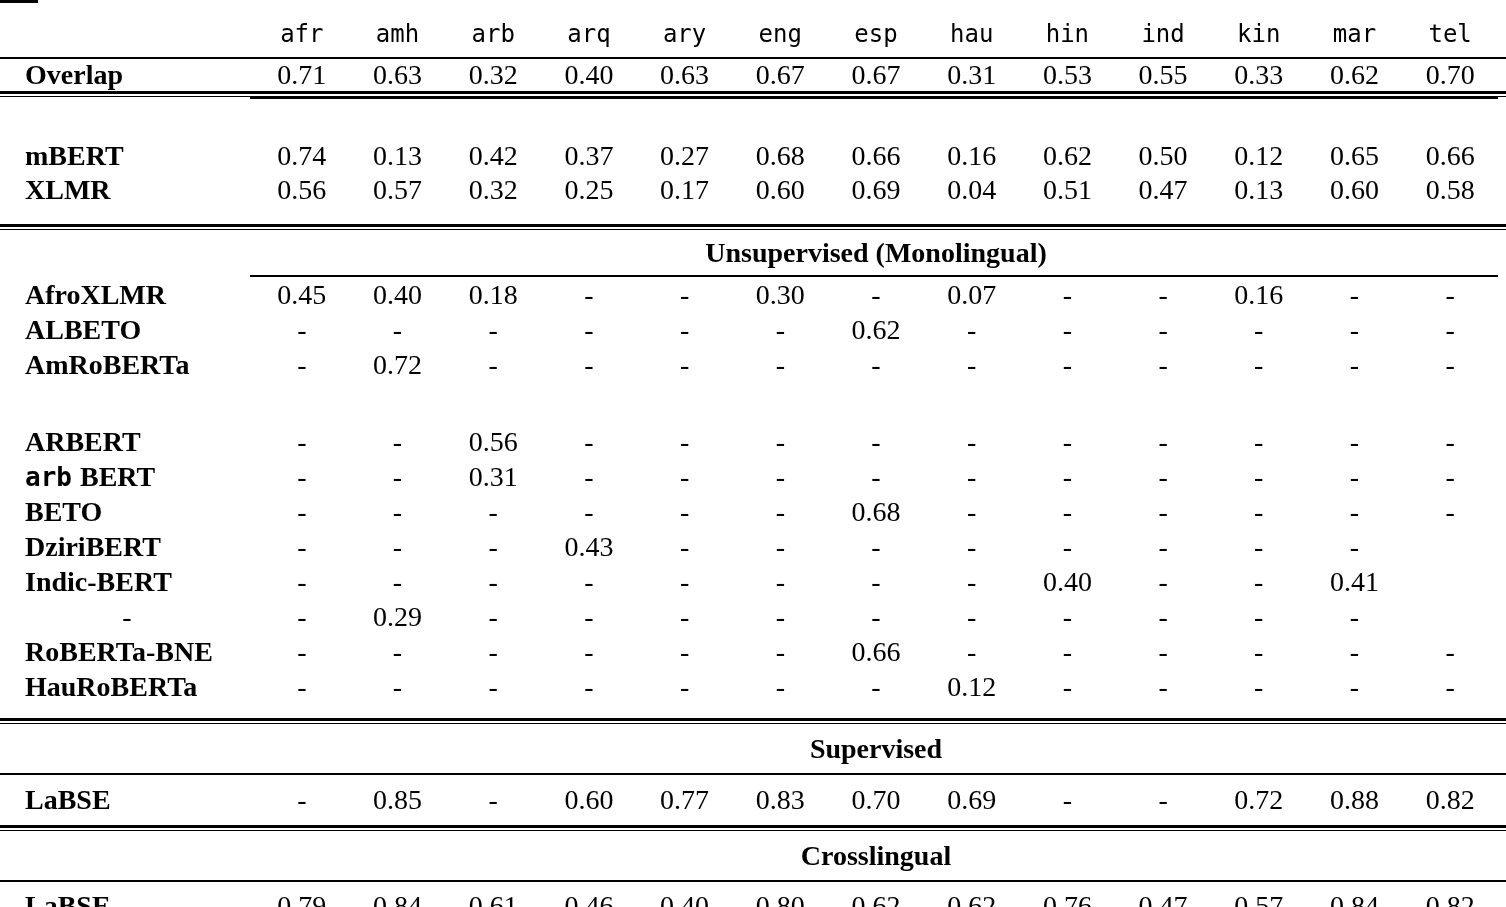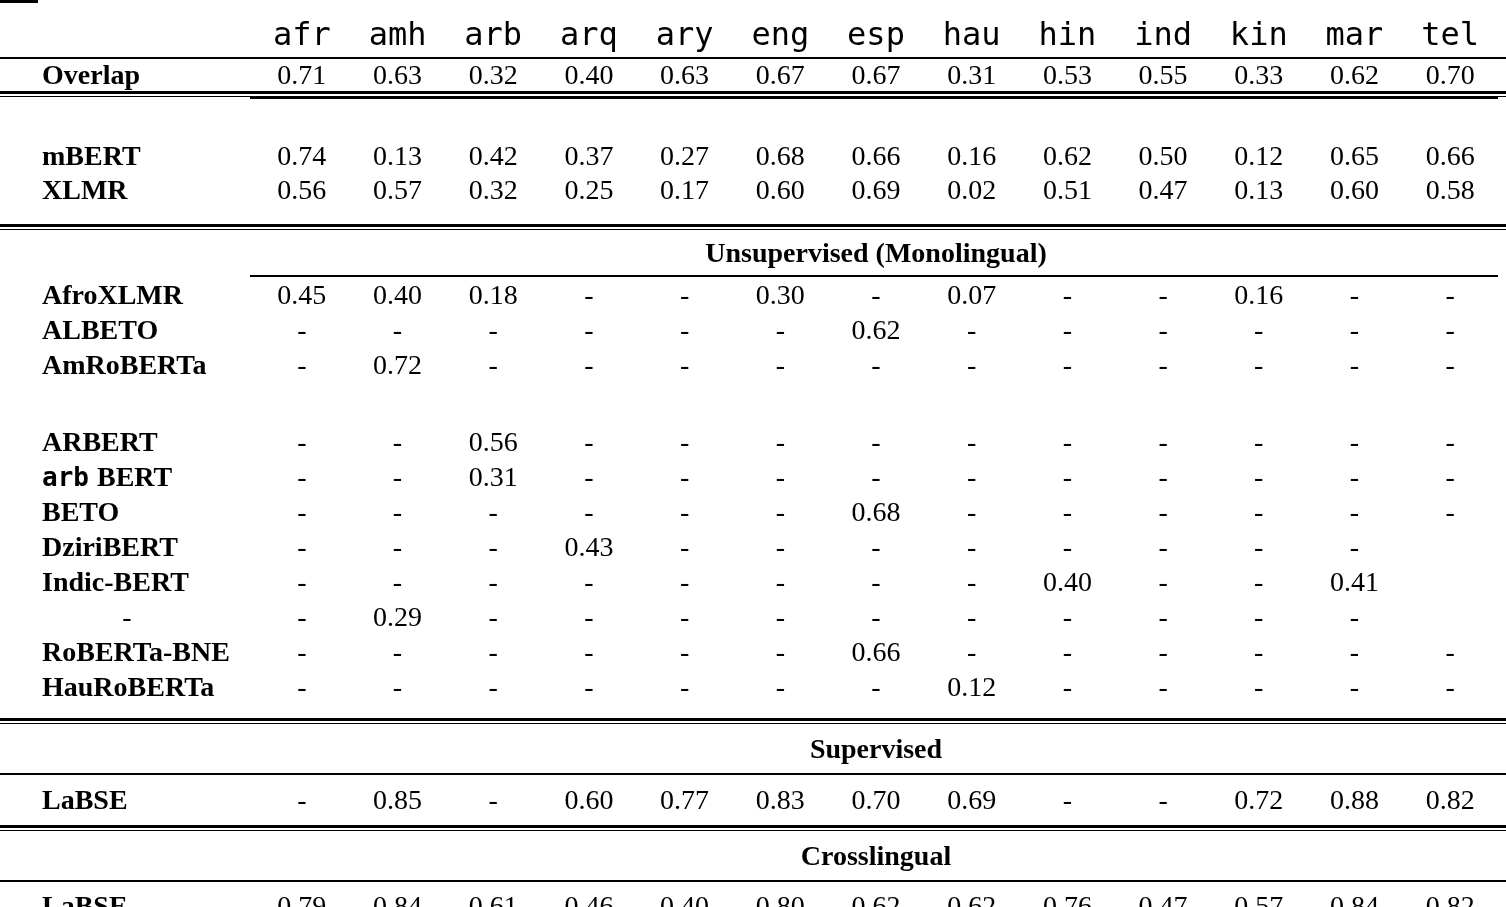--- a/index.html
+++ b/index.html
@@ -17,29 +17,29 @@
     padding-right:8px;
     box-sizing:border-box;
   }
   .cell{
     display:flex;align-items:center;justify-content:center;
     font-size:28px;line-height:1;
     white-space:nowrap;
   }
   .label-cell{
     justify-content:flex-start;
-    padding-left:42px;
+    padding-left:25px;
     font-weight:bold;
     font-size:28px;
   }
   .label-mono{font-family:"DejaVu Sans Mono", monospace;font-weight:bold;margin-right:8px;font-size:26px;}
   .header-row{height:57px;}
   .header-row .cell{
     font-family:"DejaVu Sans Mono", monospace;
-    font-size:32px;
+    font-size:24px;
     padding-top:10px;
   }
   .overlap-row{height:32px;}
   .rule-single{height:2px;background:#000;}
   .rule-thin{height:2px;background:#000;}
   .rule-double{height:6px;}
   .rule-double .d1{height:3px;background:#000;}
   .rule-double .gap{height:2px;background:#fff;}
   .rule-double .d2{height:1px;background:#000;}
   .rule-bottom{height:5px;background:#000;}
@@ -123,21 +123,21 @@
       </div>
       <div class="row" style="height: 34px;">
         <div class="cell label-cell">XLMR</div>
         <div class="cell">0.56</div>
         <div class="cell">0.57</div>
         <div class="cell">0.32</div>
         <div class="cell">0.25</div>
         <div class="cell">0.17</div>
         <div class="cell">0.60</div>
         <div class="cell">0.69</div>
-        <div class="cell">0.02</div>
+        <div class="cell">0.04</div>
         <div class="cell">0.51</div>
         <div class="cell">0.47</div>
         <div class="cell">0.13</div>
         <div class="cell">0.60</div>
         <div class="cell">0.58</div>
       </div>
       <div style="height: 17px;"></div>
       <div class="rule-double">
         <div class="d1"></div>
         <div class="gap"></div>

